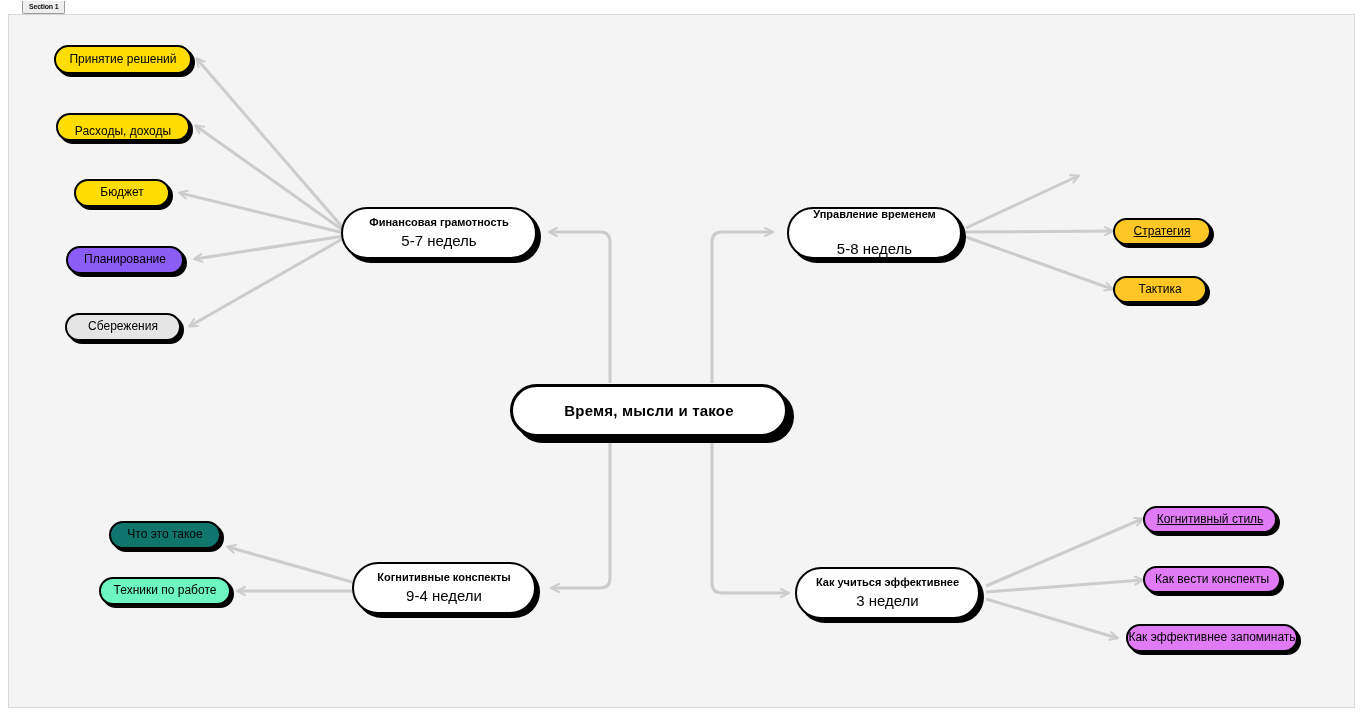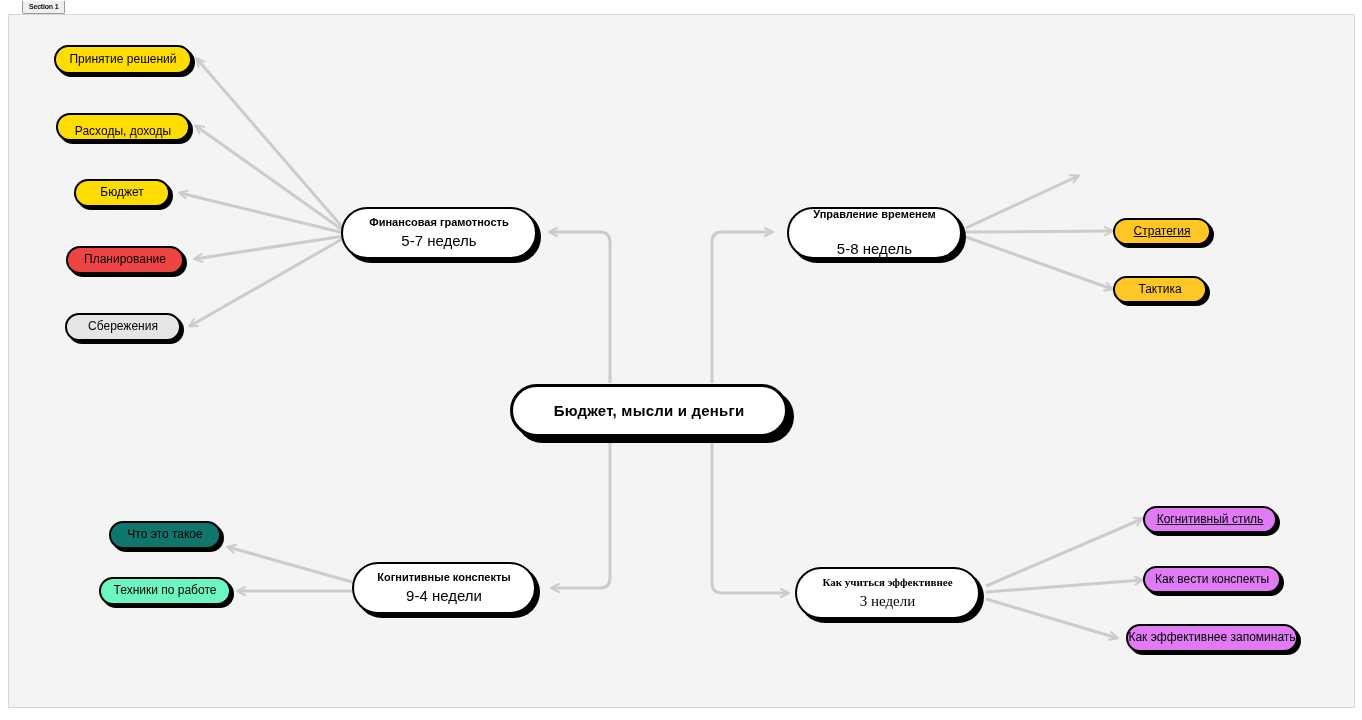--- a/index.html
+++ b/index.html
@@ -124,38 +124,38 @@
       <path d="M 352,582 L 228,547" marker-end="url(#arw)"></path>
       <path d="M 352,591 L 238,591" marker-end="url(#arw)"></path>
 
       <path d="M 986,586 L 1142,519" marker-end="url(#arw)"></path>
       <path d="M 986,592 L 1142,580" marker-end="url(#arw)"></path>
       <path d="M 986,599 L 1117,638" marker-end="url(#arw)"></path>
     </g>
   </svg>
 
   <div class="node central" style="left:510px; top:384px; width:278px; height:53px;">
-    <div class="title-line">Бюджет, мысли и деньги</div>
+    <div class="title-line">Время, мысли и такое</div>
   </div>
 
   <div class="node branch" style="left:341px; top:207px; width:196px; height:52px;">
     <div class="title-line">Финансовая грамотность</div>
     <div class="sub-line">5-7 недель</div>
   </div>
 
   <div class="node leaf" style="left:54px; top:45px; width:138px; height:29px; background:#ffdd00;">
     <div class="title-line">Принятие решений</div>
   </div>
   <div class="node leaf" style="left:56px; top:113px; width:134px; height:28px; background:#ffdd00;justify-content:flex-end;">
     <div class="title-line">Расходы, доходы</div>
   </div>
   <div class="node leaf" style="left:74px; top:179px; width:96px; height:28px; background:#ffdd00;">
     <div class="title-line">Бюджет</div>
   </div>
-  <div class="node leaf" style="left:66px; top:246px; width:118px; height:28px; background:#ef4444;">
+  <div class="node leaf" style="left:66px; top:246px; width:118px; height:28px; background:#8b5cf6;">
     <div class="title-line">Планирование</div>
   </div>
   <div class="node leaf" style="left:65px; top:313px; width:116px; height:28px; background:#e5e5e5;">
     <div class="title-line">Сбережения</div>
   </div>
 
   <div class="node branch" style="left:787px; top:207px; width:175px; height:52px;gap:16px;">
     <div class="title-line">Управление временем</div>
     <div class="sub-line">5-8 недель</div>
   </div>
@@ -172,21 +172,21 @@
     <div class="sub-line">9-4 недели</div>
   </div>
 
   <div class="node leaf" style="left:109px; top:521px; width:112px; height:28px; background:#0f766e;">
     <div class="title-line">Что это такое</div>
   </div>
   <div class="node leaf" style="left:99px; top:577px; width:132px; height:28px; background:#6ef6c0;">
     <div class="title-line">Техники по работе</div>
   </div>
 
-  <div class="node branch" style="left:795px; top:567px; width:185px; height:52px;font-family:Liberation Serif, serif;">
+  <div class="node branch" style="left:795px; top:567px; width:185px; height:52px;">
     <div class="title-line">Как учиться эффективнее</div>
     <div class="sub-line">3 недели</div>
   </div>
 
   <div class="node leaf" style="left:1143px; top:506px; width:134px; height:27px; background:#e07bf5;text-decoration:underline;">
     <div class="title-line">Когнитивный стиль</div>
   </div>
   <div class="node leaf" style="left:1143px; top:566px; width:138px; height:27px; background:#e07bf5;">
     <div class="title-line">Как вести конспекты</div>
   </div>

